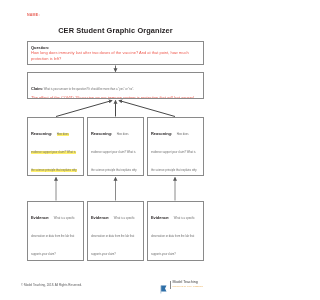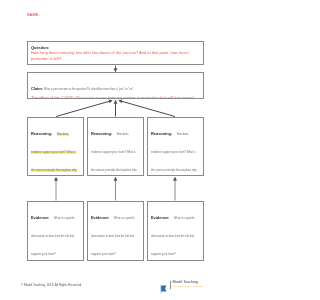--- a/index.html
+++ b/index.html
@@ -92,20 +92,21 @@
   .logo-name{font-size:3.6px;color:#3b3b3d;font-weight:500;}
   .logo-tag{font-size:1.9px;color:#e8a33d;letter-spacing:.15px;margin-top:.7px;}
 </style>
 </head>
 <body>
 
 <div class="page">
 
   <div class="name-line">NAME:</div>
 
+  <div class="doc-title">CER Student Graphic Organizer</div>
 
   <div class="box" id="question-box">
     <div class="qlabel">Question:</div>
     <div class="qtext">How long does immunity last after two doses of the vaccine? And at that point, how much protection is left?</div>
   </div>
 
   <div class="box" id="claim-box">
     <div>
       <span class="lbl">Claim:</span><span class="prompt"> What is your </span><span class="prompt ul">answer</span><span class="prompt"> to the question?  It should be more than a "yes" or "no".</span>
     </div>

